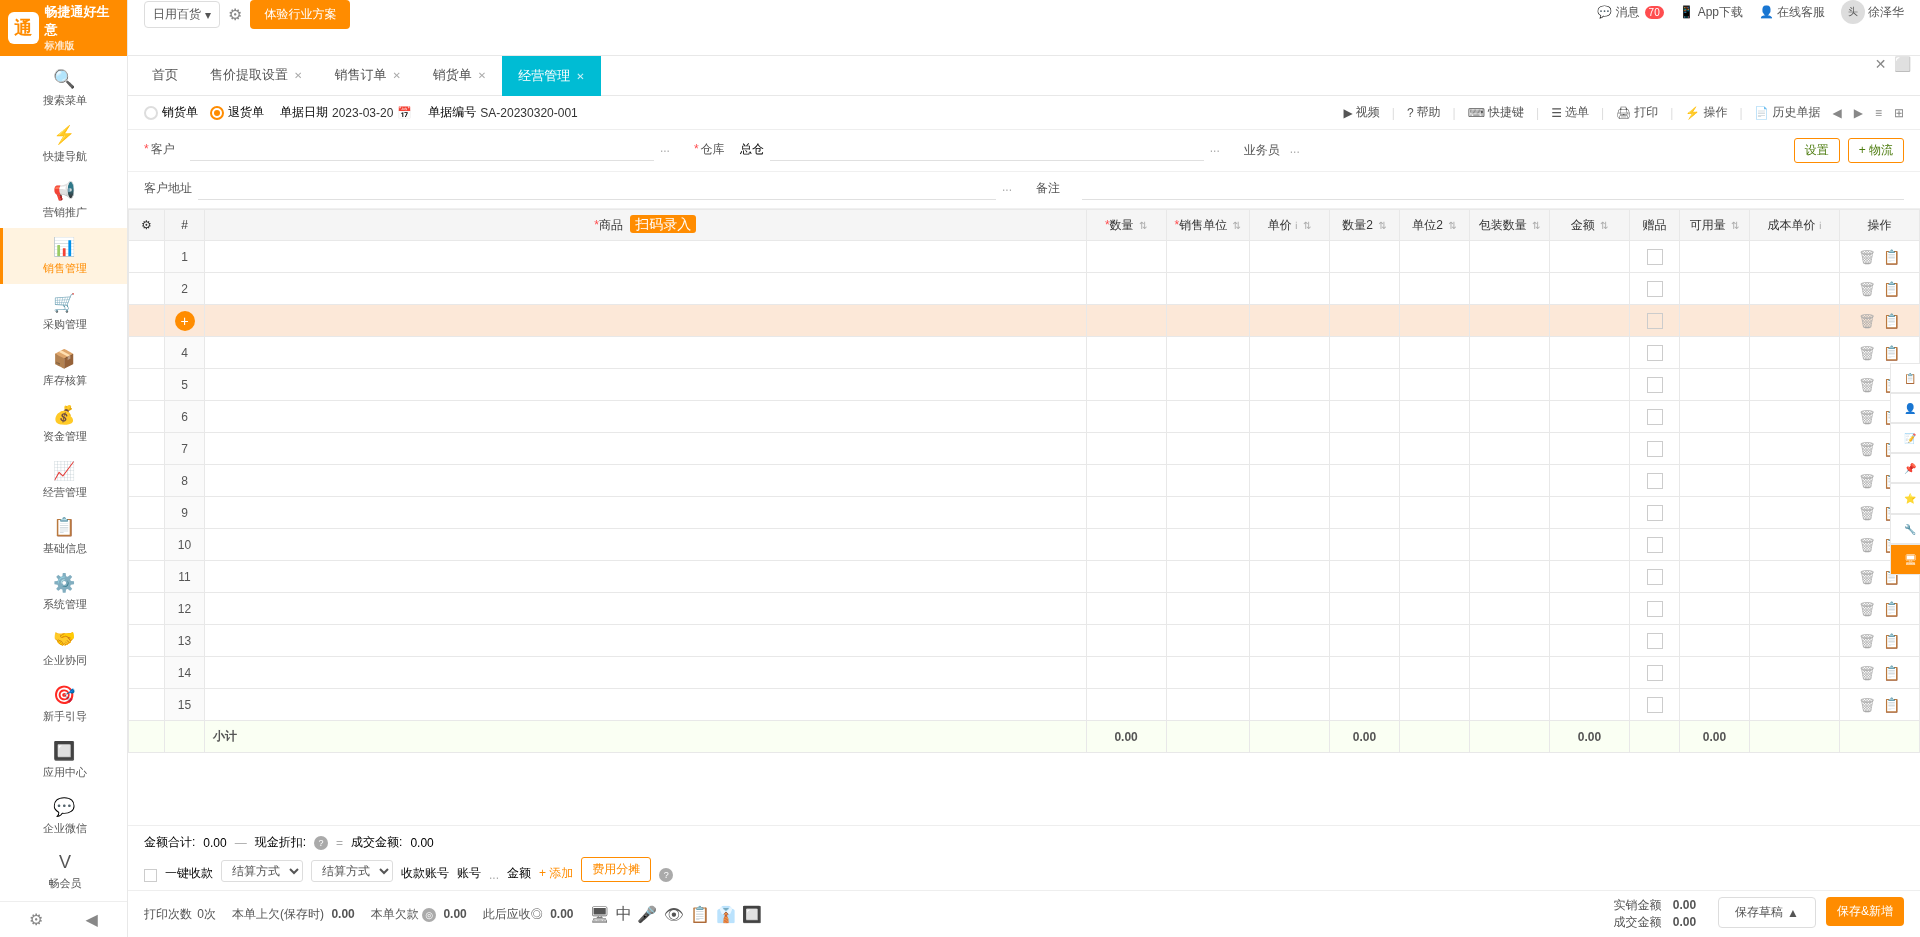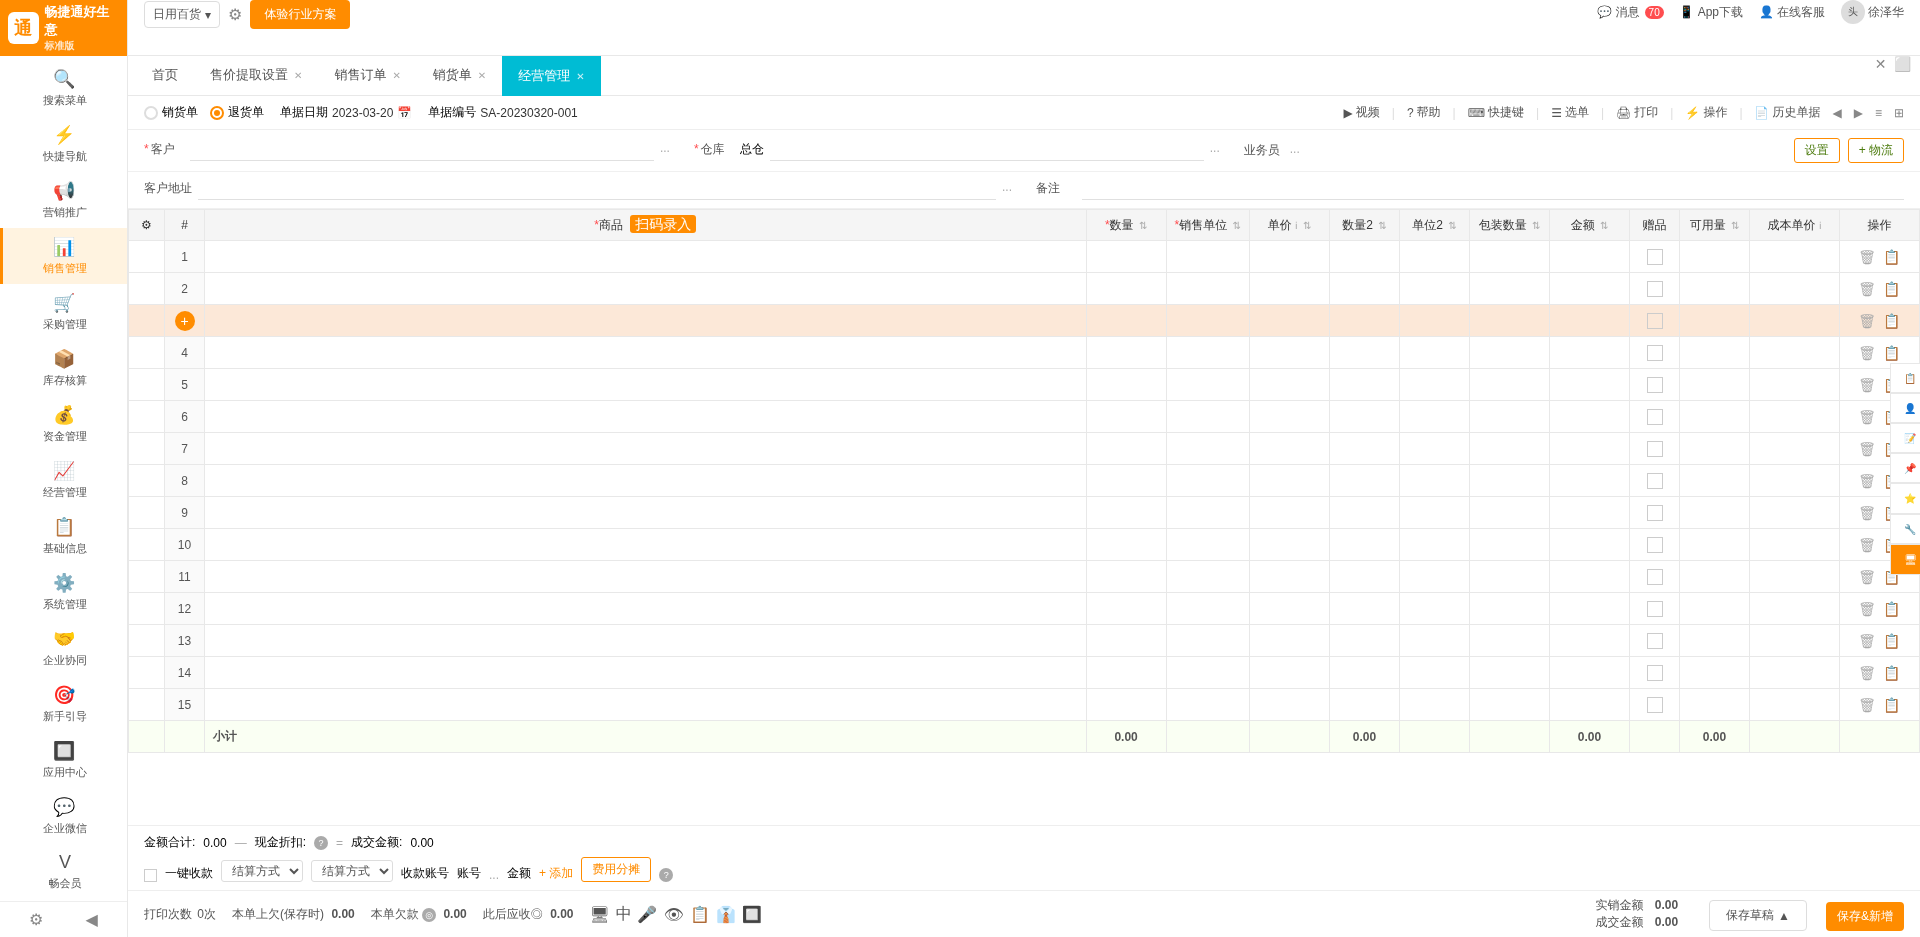--- a/index.html
+++ b/index.html
@@ -222,21 +222,21 @@
     }
 
     
     .status-bar {
       background: #fff; border-top: 1px solid #eee;
       padding: 6px 16px; display: flex; align-items: center;
       justify-content: space-between; font-size: 12px; color: #555;
       flex-shrink: 0;
     }
     .status-bar-left { display: flex; gap: 16px; align-items: center; }
-    .status-bar-right { display: flex; align-items: flex-end; gap: 19px; }
+    .status-bar-right { display: flex; align-items: flex-start; gap: 10px; }
     .save-draft-btn {
       border: 1px solid #ddd; border-radius: 4px;
       padding: 6px 16px; cursor: pointer; background: #fff; font-size: 12px; color: #555;
       display: flex; align-items: center; gap: 4px;
     }
     .save-new-btn {
       background: #ff8c00; color: white; border: none;
       border-radius: 4px; padding: 6px 11px; cursor: pointer; font-size: 12px;
     }
 

